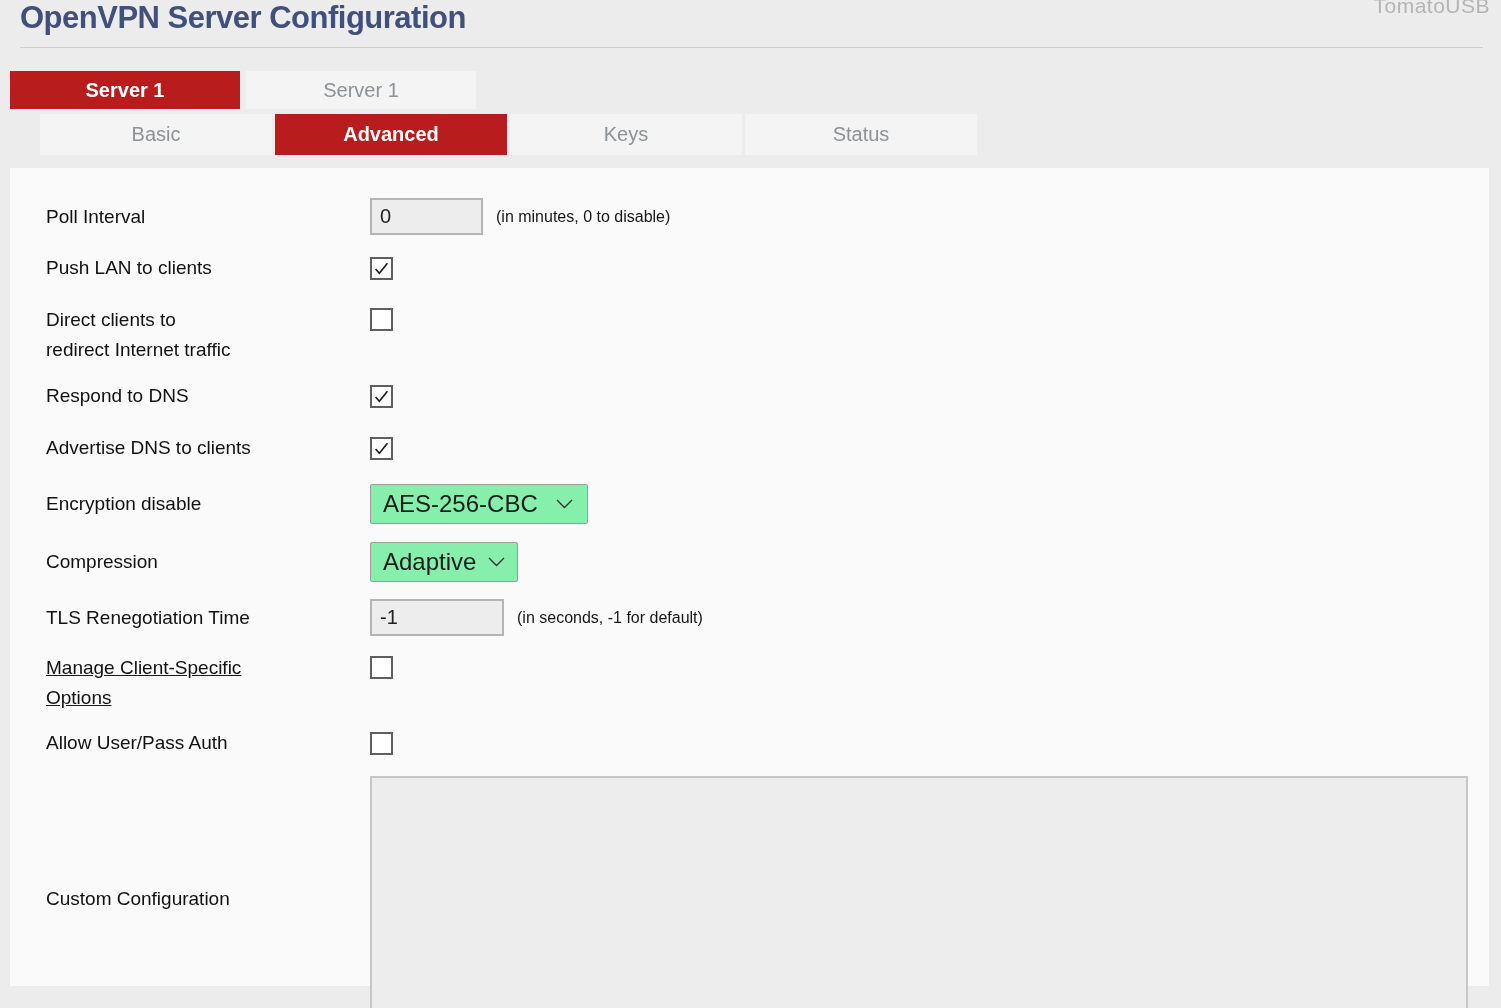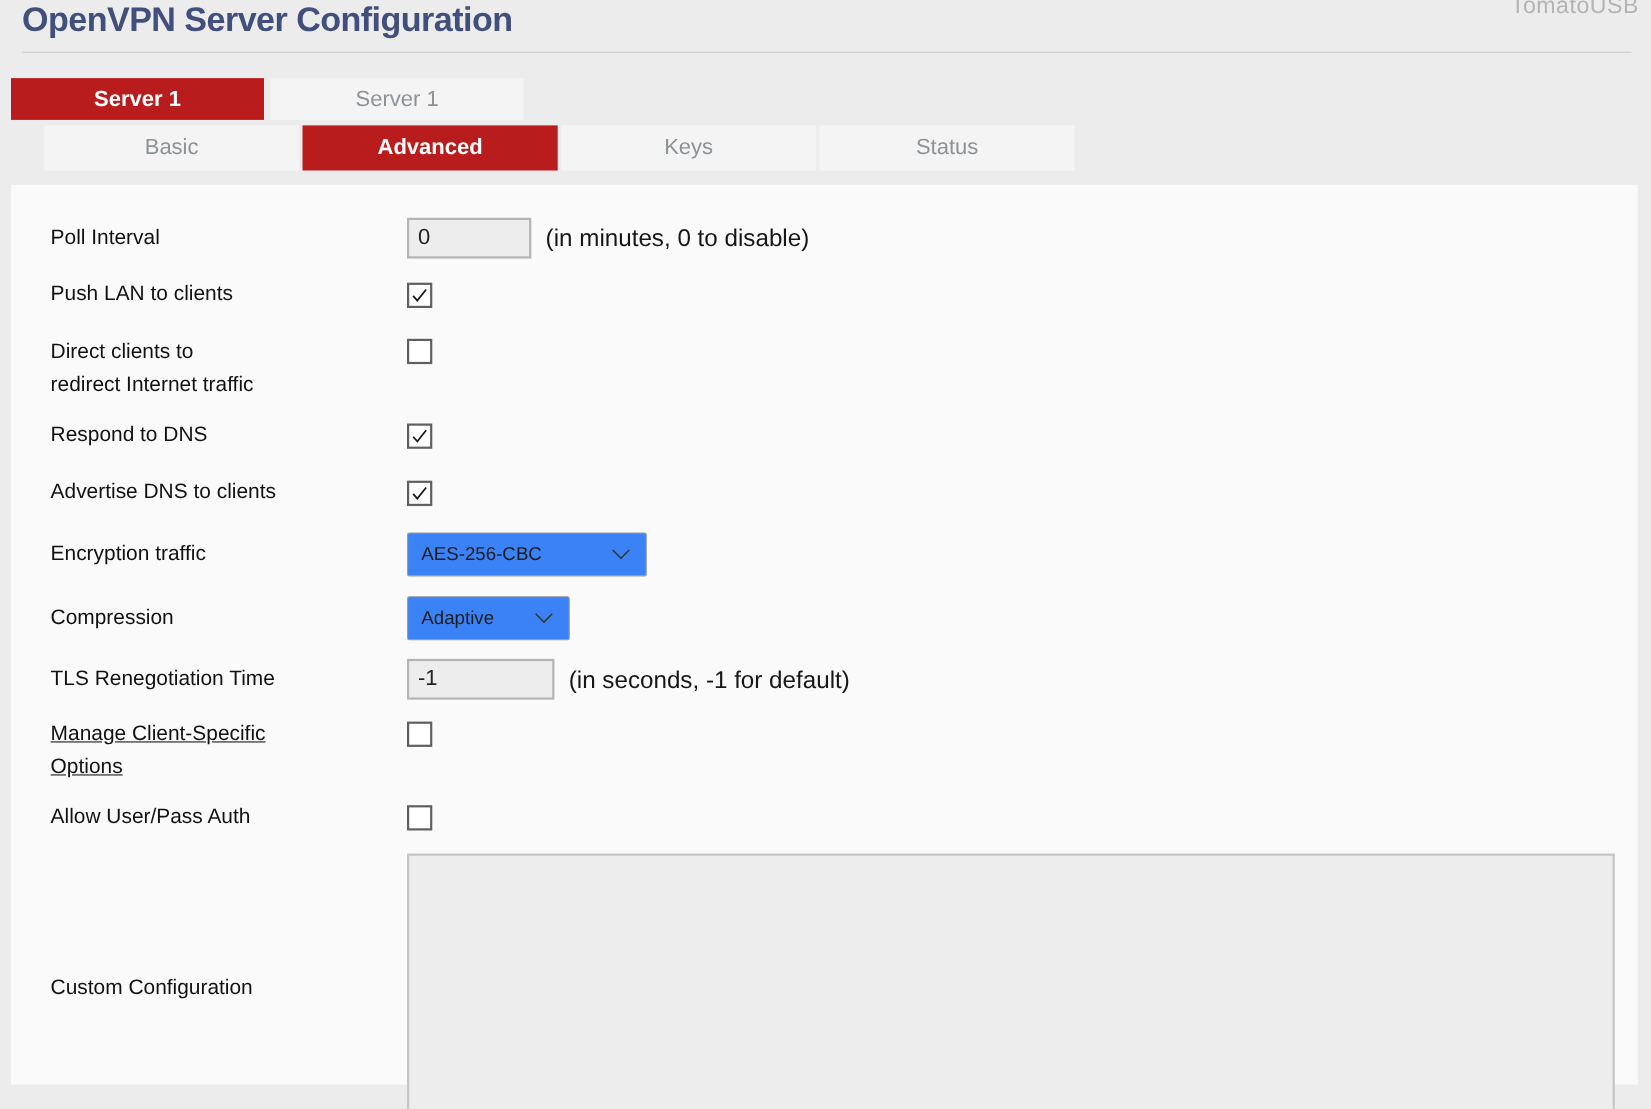--- a/index.html
+++ b/index.html
@@ -52,33 +52,33 @@
   }
   
   .text-input {
     height: 37px; background: #ededed;
     border: 2px solid #b5b5b5;
     font-family: "Liberation Sans", sans-serif;
     font-size: 20px; color: #222; padding: 0 8px;
   }
   .input-poll { width: 113px; }
   .input-tls  { width: 134px; }
-  .hint { font-size: 22px; color: #161616; margin-left: 13px; white-space: nowrap; }
+  .hint { font-size: 16px; color: #161616; margin-left: 13px; white-space: nowrap; }
   .checkbox {
     width: 23px; height: 23px; background: #ffffff;
     border: 2px solid #5f5f5f; position: relative; cursor: pointer;
     flex: 0 0 23px;
   }
   .checkbox .check-icon { visibility: hidden; position: absolute; left: 2px; top: 2px; }
   .checkbox.checked .check-icon { visibility: visible; }
   .select {
-    height: 40px; background: #3b82f6;
+    height: 40px; background: #86efac;
     border: 1px solid #9c9c9c; border-radius: 2px;
     display: inline-flex; align-items: center; justify-content: space-between;
-    font-size: 17px; color: #1d1d1d; padding: 0 14px 0 12px; cursor: pointer;
+    font-size: 24px; color: #1d1d1d; padding: 0 14px 0 12px; cursor: pointer;
   }
   .select-cipher { width: 218px; }
   .select-compression { width: 148px; justify-content: space-between; }
   .chevron { margin-left: 12px; flex: 0 0 auto; }
   .custom-textarea {
     width: 1098px; height: 245px;
     background: #ededed; border: 2px solid #c6c6c6;
     resize: none; font-family: "Liberation Mono", monospace; font-size: 16px;
     outline: none;
   }
@@ -145,21 +145,21 @@
   <div class="form-row mb21">
     <div class="form-label">Advertise DNS to clients</div>
     <span class="checkbox checked">
       <svg class="check-icon" width="15" height="15" viewBox="0 0 14 14">
         <polyline points="1.5,7.5 5,11.5 12.5,2" fill="none" stroke="#1a1a1a" stroke-width="1.5"></polyline>
       </svg>
     </span>
   </div>
 
   <div class="form-row mb18">
-    <div class="form-label">Encryption traffic</div>
+    <div class="form-label">Encryption disable</div>
     <div class="select select-cipher">
       <span>AES-256-CBC</span>
       <svg class="chevron" width="17" height="10" viewBox="0 0 17 10">
         <polyline points="1,1 8.5,8.5 16,1" fill="none" stroke="#333" stroke-width="1.4"></polyline>
       </svg>
     </div>
   </div>
 
   <div class="form-row mb17">
     <div class="form-label">Compression</div>

